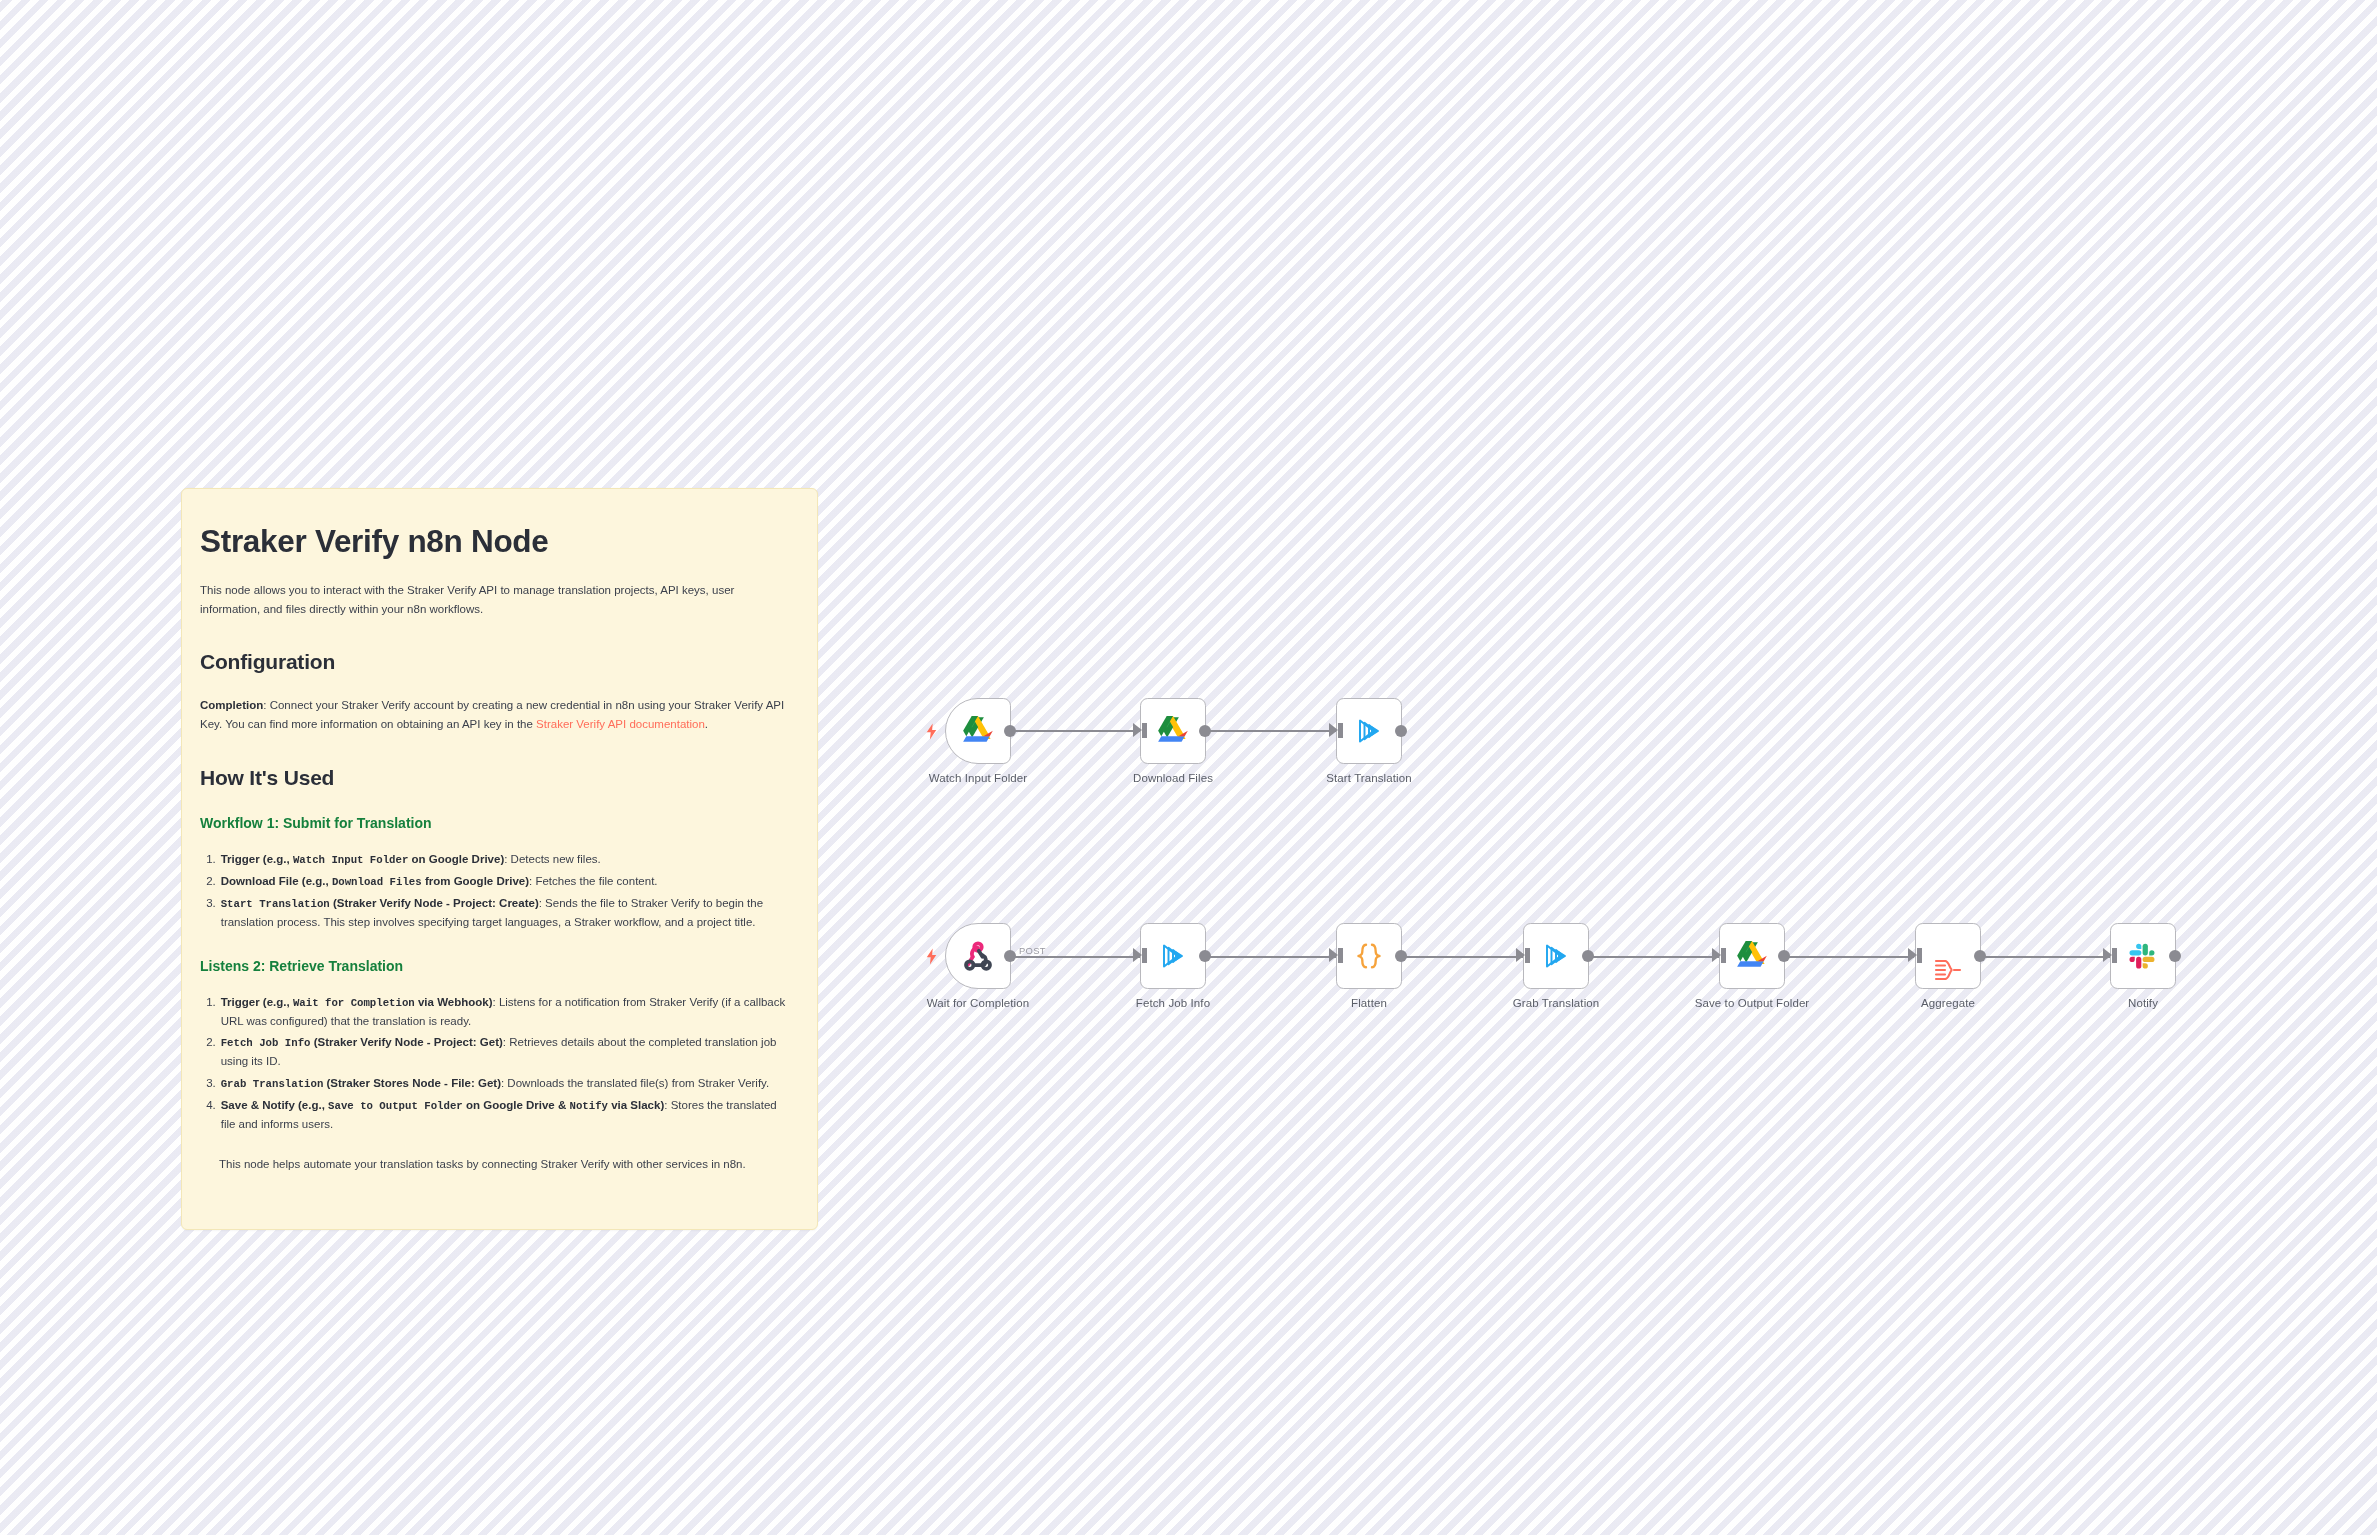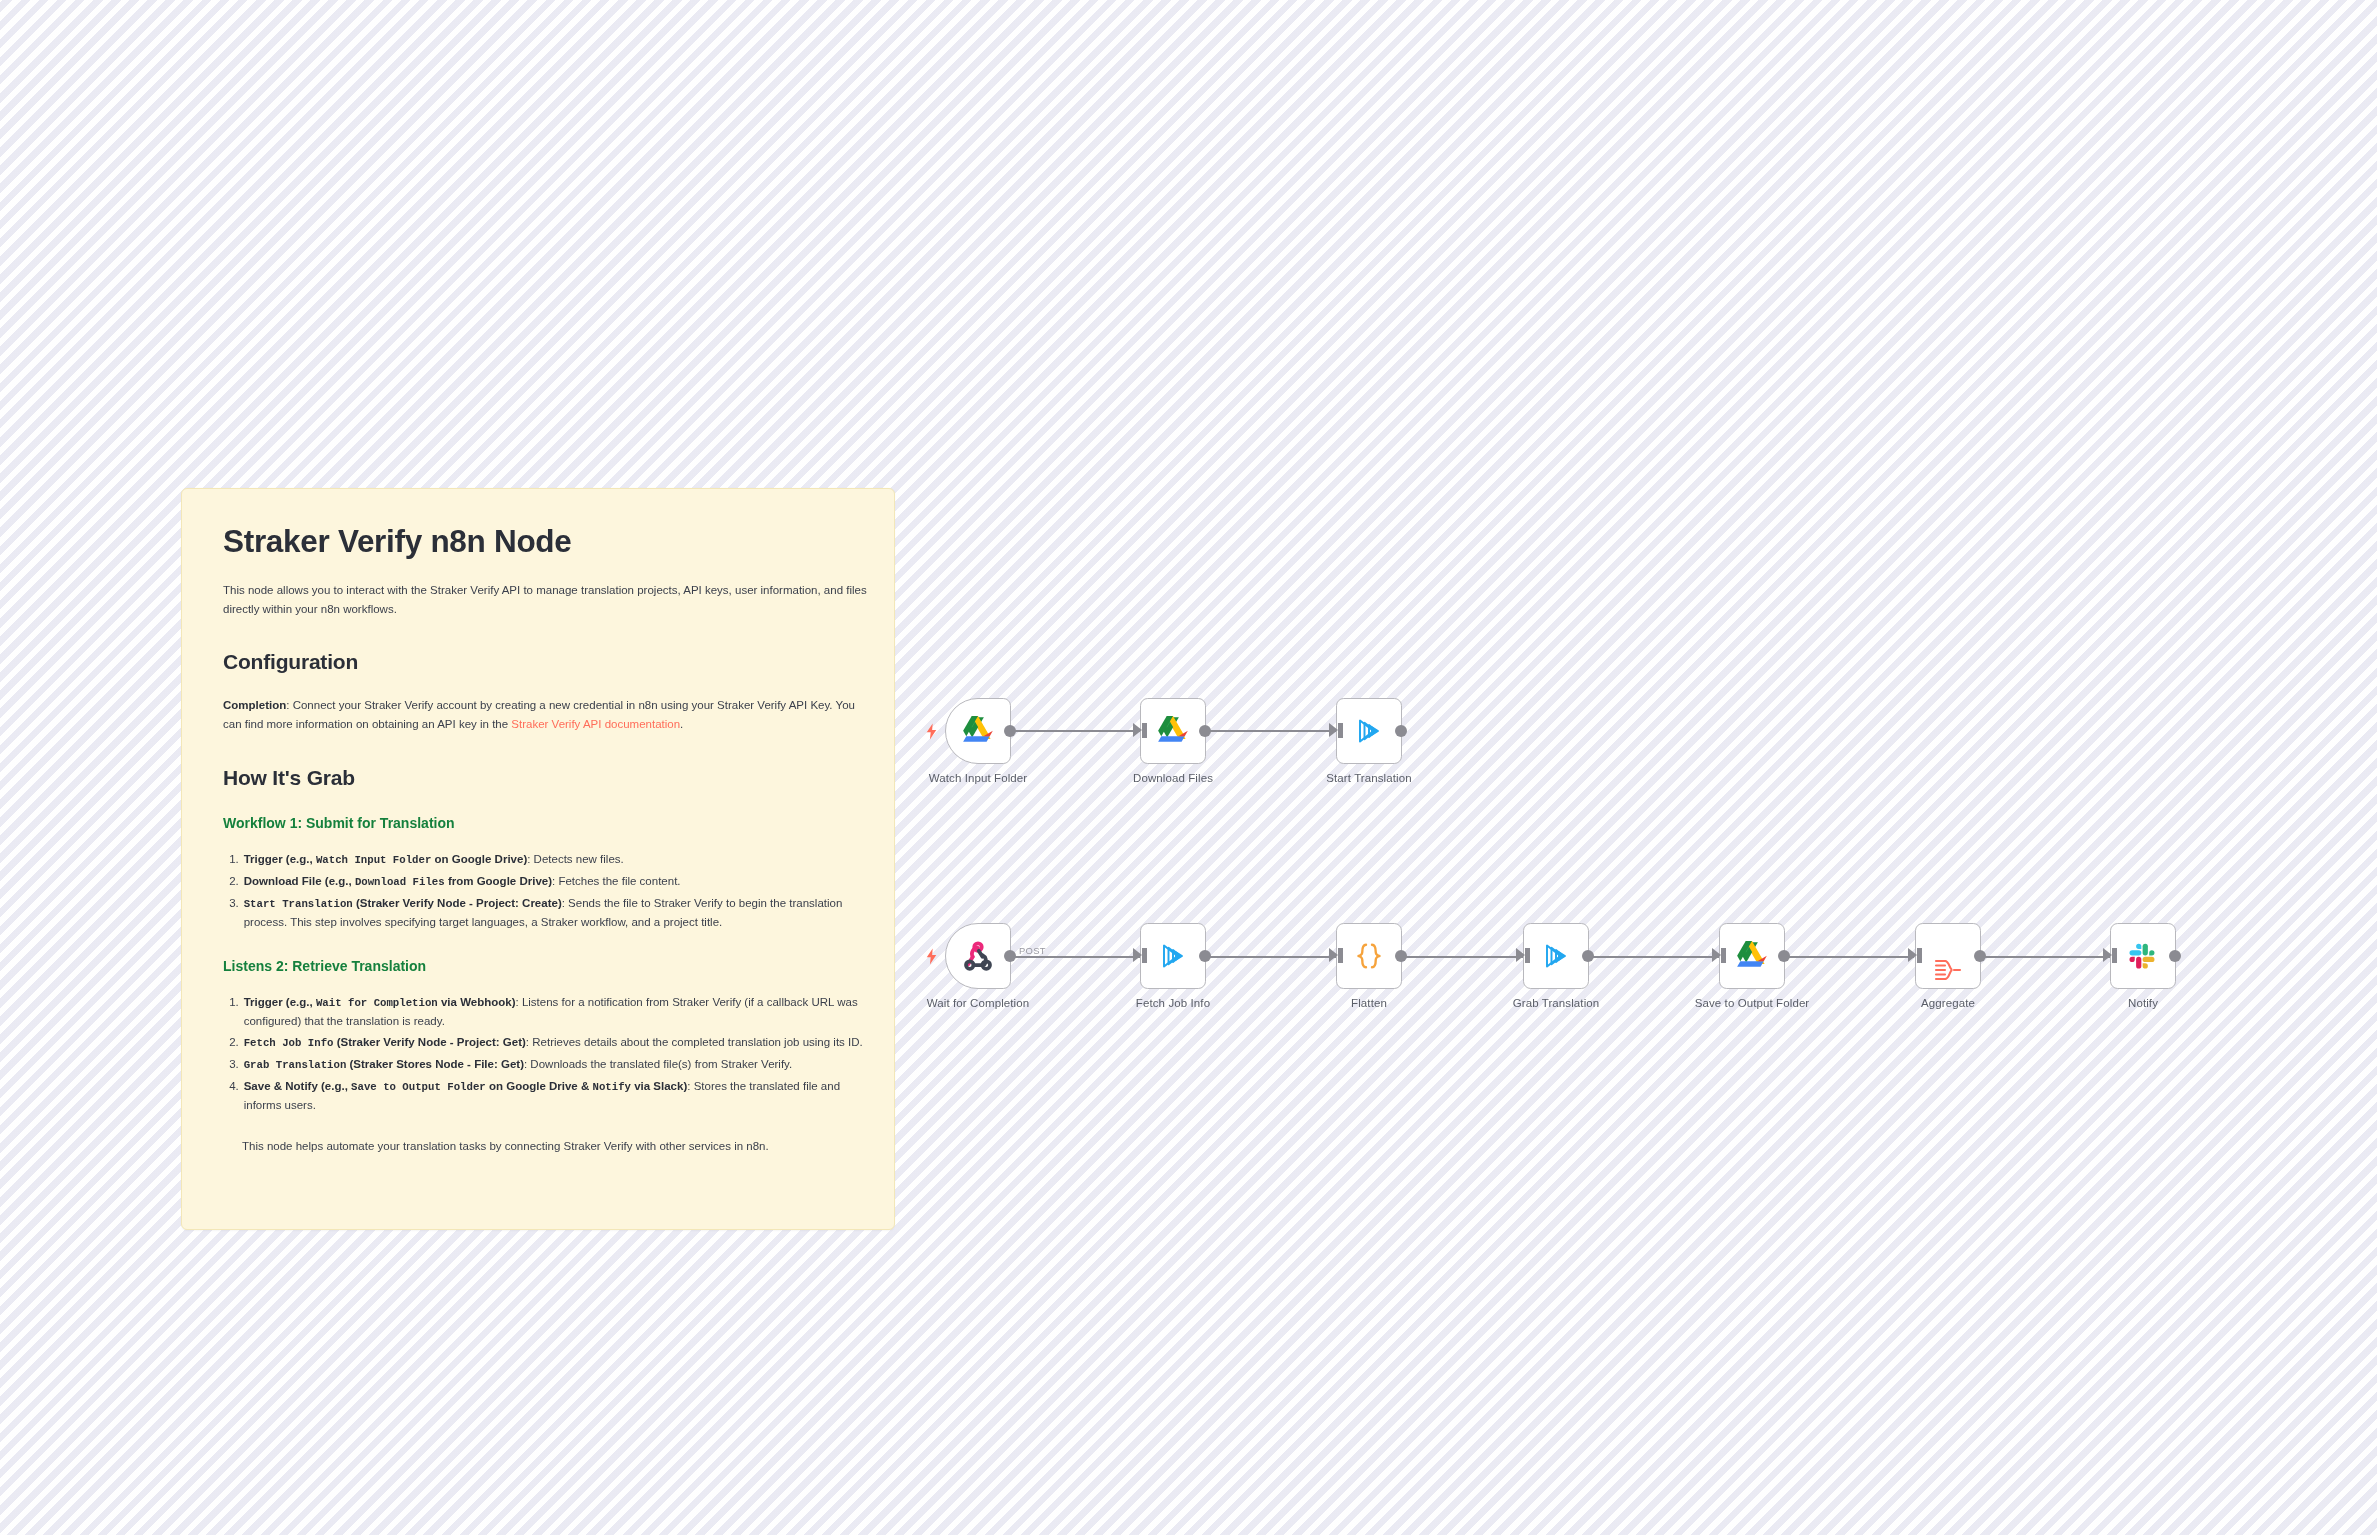--- a/index.html
+++ b/index.html
@@ -21,25 +21,25 @@
         rgba(255,255,255,0.95) 6px,
         rgba(232,232,242,0.85) 6px,
         rgba(232,232,242,0.85) 12.8px
     );
   }
 
   
   #sticky-note {
     position: absolute;
     left: 181px; top: 488px;
-    width: 714px; height: 742px;
+    width: 637px; height: 742px;
     background: #fdf6dd;
     border: 0.9px solid #f3e7b8;
     border-radius: 6px;
-    padding: 22px 27px 19px 41px;
+    padding: 22px 27px 19px 18px;
     color: #31353f;
     box-shadow: 0 0.9px 1.7px rgba(0,0,0,0.04);
   }
   #sticky-note h1 {
     font-size: 31.5px;
     line-height: 1.15;
     font-weight: 700;
     margin: 12px 0 0 0;
     letter-spacing: -0.3px;
     color: #2b2f38;
@@ -170,21 +170,21 @@
 
   <div id="sticky-note">
     <h1>Straker Verify n8n Node</h1>
 
     <p class="body">This node allows you to interact with the Straker Verify API to manage translation projects, API keys, user information, and files directly within your n8n workflows.</p>
 
     <h2>Configuration</h2>
 
     <p class="body"><b>Completion</b><span>: Connect your Straker Verify account by creating a new credential in n8n using your Straker Verify API Key. You can find more information on obtaining an API key in the </span><a href="#">Straker Verify API documentation</a><span>.</span></p>
 
-    <h2>How It's Grab</h2>
+    <h2>How It's Used</h2>
 
     <h3>Workflow 1: Submit for Translation</h3>
 
     <ol>
       <li><b>Trigger (e.g.,</b> <code>Watch Input Folder</code> <b>on Google Drive)</b><span>: Detects new files.</span></li>
       <li><b>Download File (e.g.,</b> <code>Download Files</code> <b>from Google Drive)</b><span>: Fetches the file content.</span></li>
       <li><code>Start Translation</code> <b>(Straker Verify Node - Project: Create)</b><span>: Sends the file to Straker Verify to begin the translation process. This step involves specifying target languages, a Straker workflow, and a project title.</span></li>
     </ol>
 
     <h3>Listens 2: Retrieve Translation</h3>

